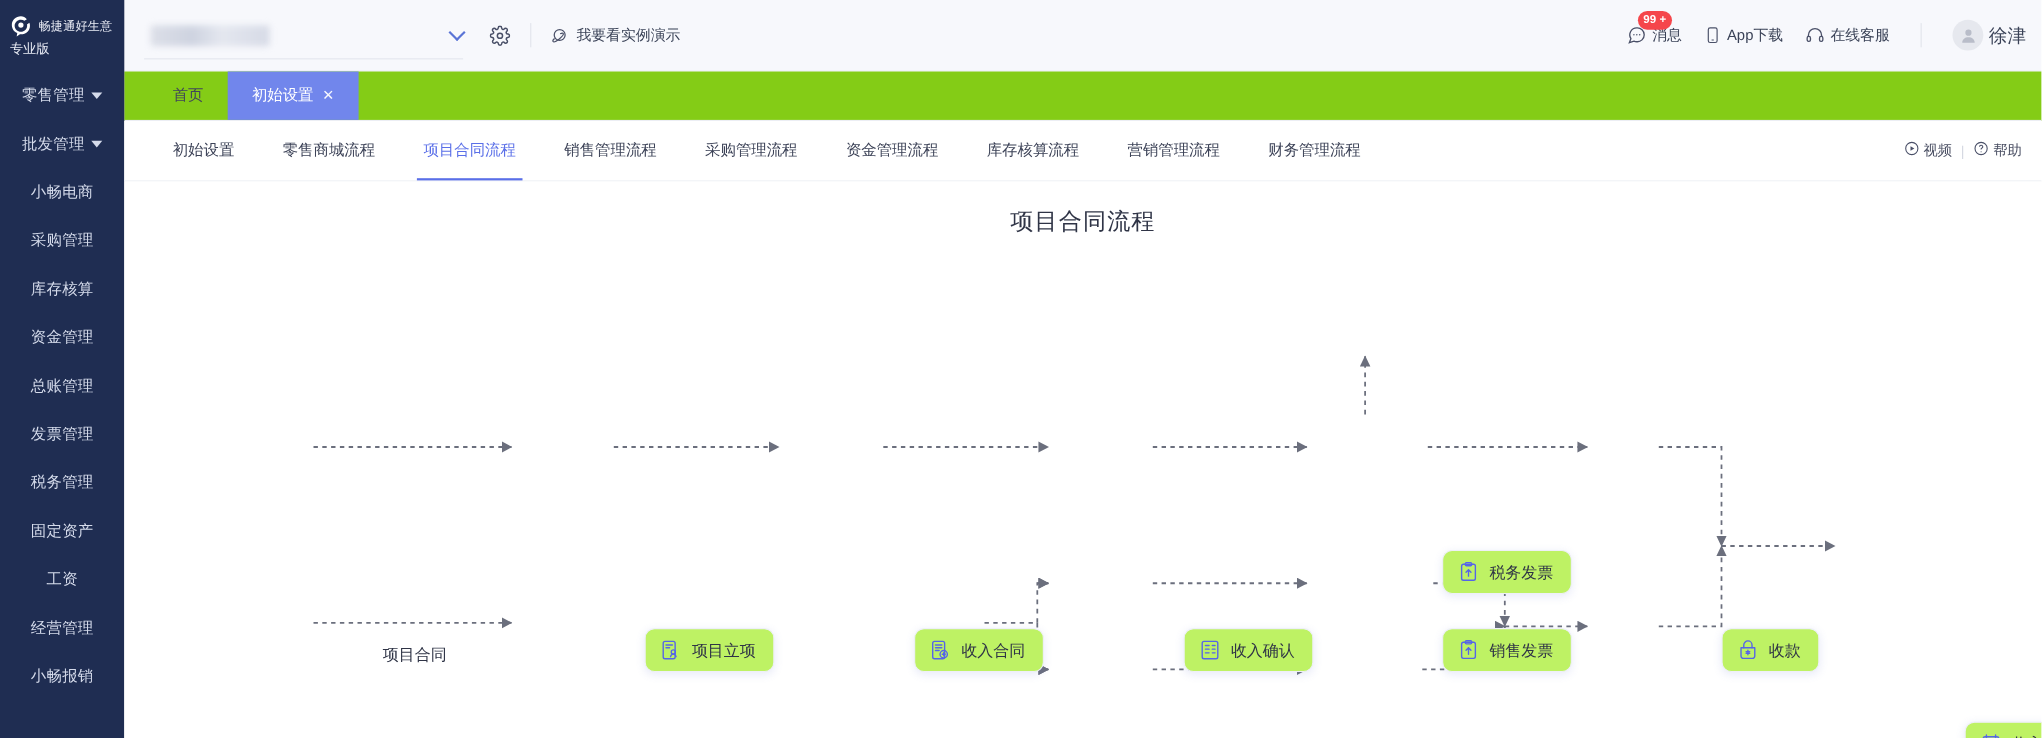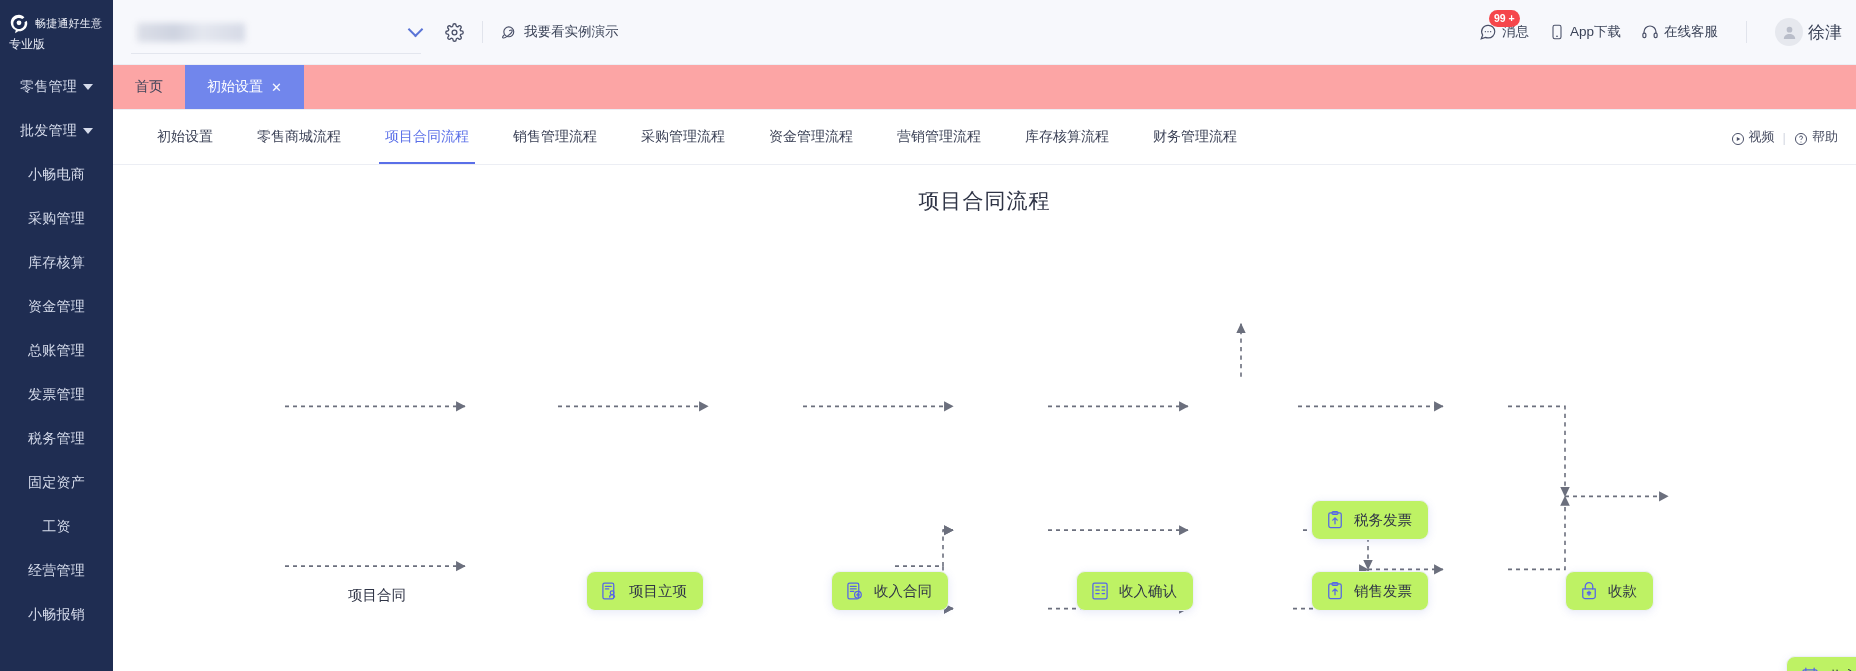--- a/index.html
+++ b/index.html
@@ -66,21 +66,21 @@
     background:#f5464b; color:#fff; font-size: 10.5px; line-height: 1;
     padding: 3px 5px 3px 5px; border-radius: 9px; font-weight: 700; white-space:nowrap;
   }
   .avatar {
     width: 28px; height: 28px; border-radius: 50%; background: #e6e8ee;
     display:flex; align-items:center; justify-content:center;
   }
   .user-name { color:#3a4257; font-size: 17px; white-space:nowrap; }
 
   
-  .tabbar { height: 45px; background:#fca5a5; display:flex; align-items:stretch; border-bottom:1px solid #eceef4; padding-left: 0;}
+  .tabbar { height: 45px; background:#84cc16; display:flex; align-items:stretch; border-bottom:1px solid #eceef4; padding-left: 22px;}
   .ptab {
     display:flex; align-items:center; justify-content:center; padding: 0 22px;
     font-size: 14px; color:#41455a; cursor:pointer; gap: 8px;
   }
   .ptab.active { background:#7186ec; color:#fff; }
   .ptab .x { font-size: 13px; opacity:.95; }
 
   
   .subnav {
     height: 55px; display:flex; align-items:center; padding: 0 18px 0 22px;
@@ -88,21 +88,21 @@
   }
   .snav-item {
     font-size: 14px; color:#3c4257; padding: 0 22px; height:100%;
     display:flex; align-items:center; cursor:pointer; position: relative; white-space:nowrap;
   }
   .snav-item.active { color:#5a6fe8; }
   .snav-item.active::after {
     content:""; position:absolute; left: 16px; right: 16px; bottom: 0; height: 2px; background:#5a6fe8;
   }
   .snav-right { margin-left:auto; display:flex; align-items:center; gap: 8px; font-size:13px; color:#4a4f63; }
-  .snav-right .lnk { display:flex; align-items:flex-end; gap:4px; cursor:pointer; }
+  .snav-right .lnk { display:flex; align-items:flex-start; gap:4px; cursor:pointer; }
   .snav-right .bar { color:#d5d8e2; }
 
   
   .canvas { position: relative; flex: 1; background:#fff; overflow: hidden; }
   .flow-title {
     position:absolute; left:0; right:0; top: 22px; text-align:center;
     font-size: 21px; color:#2f3446; letter-spacing: 1px;
   }
   .svg-layer { position:absolute; inset:0; width:100%; height:100%; }
 
@@ -275,24 +275,24 @@
           <div class="snav-item">
             <span>销售管理流程</span>
           </div>
           <div class="snav-item">
             <span>采购管理流程</span>
           </div>
           <div class="snav-item">
             <span>资金管理流程</span>
           </div>
           <div class="snav-item">
+            <span>库存核算流程</span>
+          </div>
+          <div class="snav-item">
             <span>营销管理流程</span>
-          </div>
-          <div class="snav-item">
-            <span>库存核算流程</span>
           </div>
           <div class="snav-item">
             <span>财务管理流程</span>
           </div>
         </div>
       <div class="snav-right">
         <span class="lnk">
           <svg width="14" height="14" viewBox="0 0 24 24" fill="none" stroke="#4a5068" stroke-width="1.7">
             <circle cx="12" cy="12" r="9.5"></circle>
               <path d="M10 8.5l6 3.5-6 3.5z" fill="#4a5068" stroke="none"></path>

